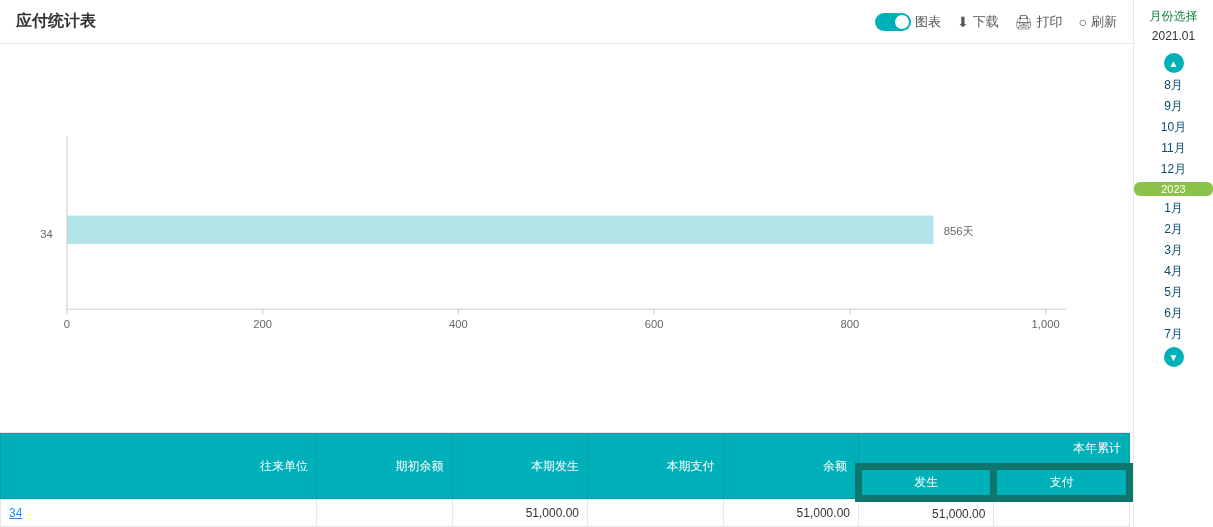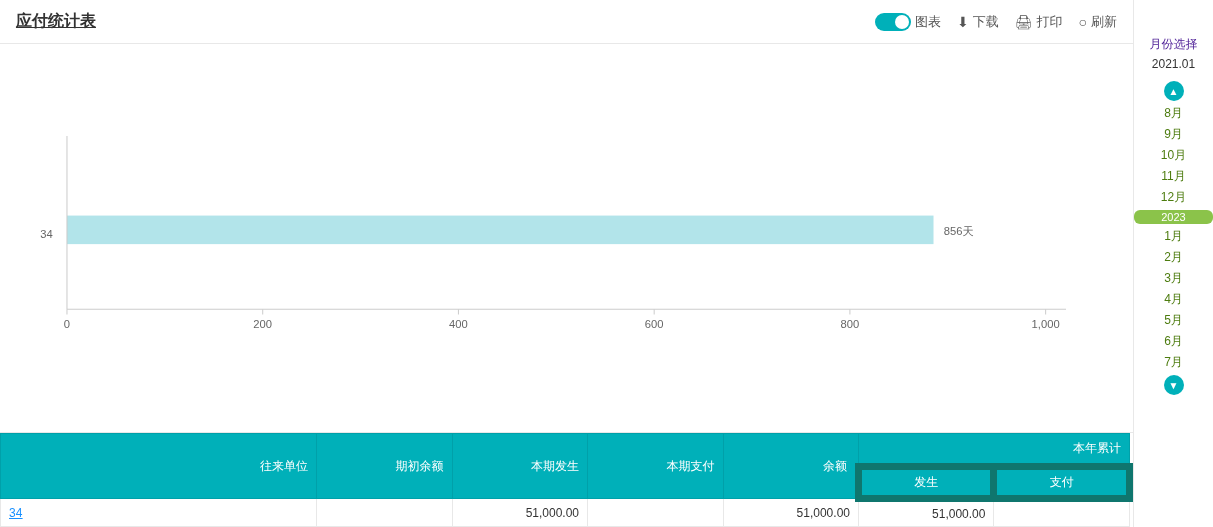--- a/index.html
+++ b/index.html
@@ -5,21 +5,21 @@
     * { box-sizing: border-box; margin: 0; padding: 0; }
     body { font-family: 'Microsoft YaHei', Arial, sans-serif; font-size: 12px; background: #f0f2f5; color: #333; }
 
     .app-container { width: 1213px; height: 527px; display: flex; background: #f0f2f5; overflow: hidden; }
 
     
     .main-content { flex: 1; display: flex; flex-direction: column; overflow: hidden; }
 
     
     .header { background: #fff; padding: 10px 16px; display: flex; align-items: center; justify-content: space-between; border-bottom: 1px solid #e8e8e8; height: 44px; }
-    .header-title { font-size: 16px; font-weight: bold; color: #333; text-decoration: underline; }
+    .header-title { font-size: 16px; font-weight: bold; color: #333; }
     .header-actions { display: flex; gap: 16px; }
     .header-action { display: flex; align-items: center; gap: 4px; cursor: pointer; color: #555; font-size: 13px; }
     .toggle-switch { width: 36px; height: 18px; background: #00b0b9; border-radius: 9px; position: relative; cursor: pointer; }
     .toggle-switch::after { content: ''; position: absolute; width: 14px; height: 14px; background: #fff; border-radius: 50%; top: 2px; right: 2px; }
 
     
     .chart-section { background: #fff; flex: 1; overflow: hidden; display: flex; flex-direction: column; padding: 10px 16px; }
     .chart-header { display: flex; align-items: center; justify-content: space-between; margin-bottom: 8px; }
     .chart-legend { display: flex; align-items: center; gap: 8px; font-size: 12px; color: #666; }
     .legend-box { width: 16px; height: 16px; background: #b2e4ea; border: 1px solid #ccc; }
@@ -35,24 +35,24 @@
     .table-section { background: #fff; border-top: 1px solid #e8e8e8; }
     .table-wrapper { overflow: auto; }
     table { width: 100%; border-collapse: collapse; font-size: 12px; }
     .table-header-row th { background: #00b0b9; color: #fff; text-align: right; padding: 6px 8px; border: 1px solid #00a0a9; font-weight: normal; }
     .table-subheader-row th { background: #00b0b9; color: #fff; text-align: center; padding: 4px 8px; border: 7px solid #0f766e; font-weight: normal; }
     .table-data-row td { border: 1px solid #e8e8e8; padding: 5px 8px; text-align: right; background: #fff; }
     .table-data-row td:first-child { text-align: left; color: #1890ff; cursor: pointer; text-decoration: underline; }
 
     
     .right-sidebar { width: 80px; background: #fff; border-left: 1px solid #e8e8e8; display: flex; flex-direction: column; align-items: center; padding: 8px 0; overflow: hidden; }
-    .sidebar-label { font-size: 12px; color: #4c1d95; margin-bottom: 4px; white-space: nowrap; margin-top: 28px; }
+    .sidebar-label { font-size: 12px; color: #15803d; margin-bottom: 4px; white-space: nowrap; }
     .sidebar-year { font-size: 12px; color: #333; margin-bottom: 8px; }
     .sidebar-scroll-btn { width: 20px; height: 20px; background: #00b0b9; border-radius: 50%; display: flex; align-items: center; justify-content: center; cursor: pointer; margin: 2px 0; color: #fff; font-size: 10px; }
-    .sidebar-month { font-size: 12px; color: #4d7c0f; padding: 2px 6px; cursor: pointer; width: 100%; text-align: center; }
+    .sidebar-month { font-size: 12px; color: #0c4a6e; padding: 2px 6px; cursor: pointer; width: 100%; text-align: center; }
     .sidebar-year-label { background: #8bc34a; color: #fff; font-size: 11px; padding: 1px 4px; border-radius: 6px; margin: 2px 0; width: 100%; text-align: center; }
   </style>
 </head>
 <body>
 
 <div class="app-container">
 
   <div class="main-content">
 
     <div class="header">

